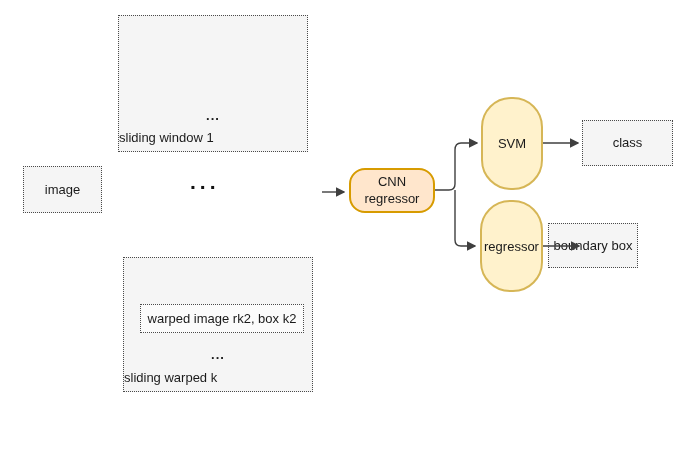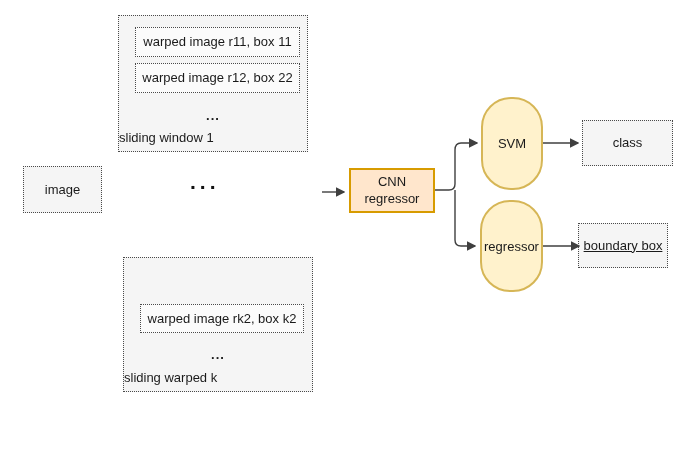--- a/index.html
+++ b/index.html
@@ -36,21 +36,21 @@
   .group .group-label{
     position:absolute;left:0;right:0;bottom:6px;font-size:13px;
   }
   .rounded-node{
     border-radius:30px;
     background:var(--node-fill);
     border:2px solid var(--node-stroke);
     font-size:13px;
   }
   .cnn-node{
-    border-radius:0;
+    border-radius:16px;
     background:var(--cnn-fill);
     border:2px solid var(--cnn-stroke);
     font-size:13px;line-height:1.3;
   }
   .big-ellipsis{
     font-size:21px;font-weight:900;letter-spacing:4px;color:#111;
   }
   svg.wires{position:absolute;left:0;top:0;pointer-events:none;}
   .arrow-line{stroke:var(--arrow);stroke-width:1.4;fill:none;}
   #ah path{fill:var(--arrow);}
@@ -58,26 +58,20 @@
     position:absolute;left:5px;top:419px;
     font-size:13px;font-style:italic;color:var(--caption-color);
   }
 </style>
 </head>
 <body>
 
 <div class="canvas">
 
   <div class="abs dotted group" style="left:118px;top:15px;width:190px;height:137px;">
-    <div class="abs dotted-inner center label13" style="left:16px;top:11px;width:165px;height:30px;">
-      <span>warped image r11, box 11</span>
-    </div>
-    <div class="abs dotted-inner center label13" style="left:16px;top:47px;width:165px;height:30px;">
-      <span>warped image r12, box 22</span>
-    </div>
     <div class="mini-ellipsis" style="top:92px;">...</div>
     <div class="group-label">sliding window 1</div>
   </div>
 
   <div class="abs dotted center label13" style="left:23px;top:166px;width:79px;height:47px;">
     <span>image</span>
   </div>
 
   <div class="abs big-ellipsis" style="left:190px;top:170px;">...</div>
 
@@ -101,21 +95,21 @@
   </div>
 
   <div class="abs rounded-node center" style="left:480px;top:200px;width:63px;height:92px;">
     <span>regressor</span>
   </div>
 
   <div class="abs dotted center label13" style="left:582px;top:120px;width:91px;height:46px;text-align:center;">
     <span>class</span>
   </div>
 
-  <div class="abs dotted center label13" style="left:578px;top:223px;width:90px;height:45px;text-decoration:underline;">
+  <div class="abs dotted center label13" style="left:548px;top:223px;width:90px;height:45px;">
     <span>boundary box</span>
   </div>
 
   <svg class="wires" width="689" height="452" viewBox="0 0 689 452">
     <defs>
       <marker id="ah" viewBox="0 0 10 10" refX="8.5" refY="5" markerWidth="7" markerHeight="7" orient="auto-start-reverse">
         <path d="M0 0 L10 5 L0 10 z"></path>
       </marker>
     </defs>
     <path class="arrow-line" d="M322 192 H344" marker-end="url(#ah)"></path>

